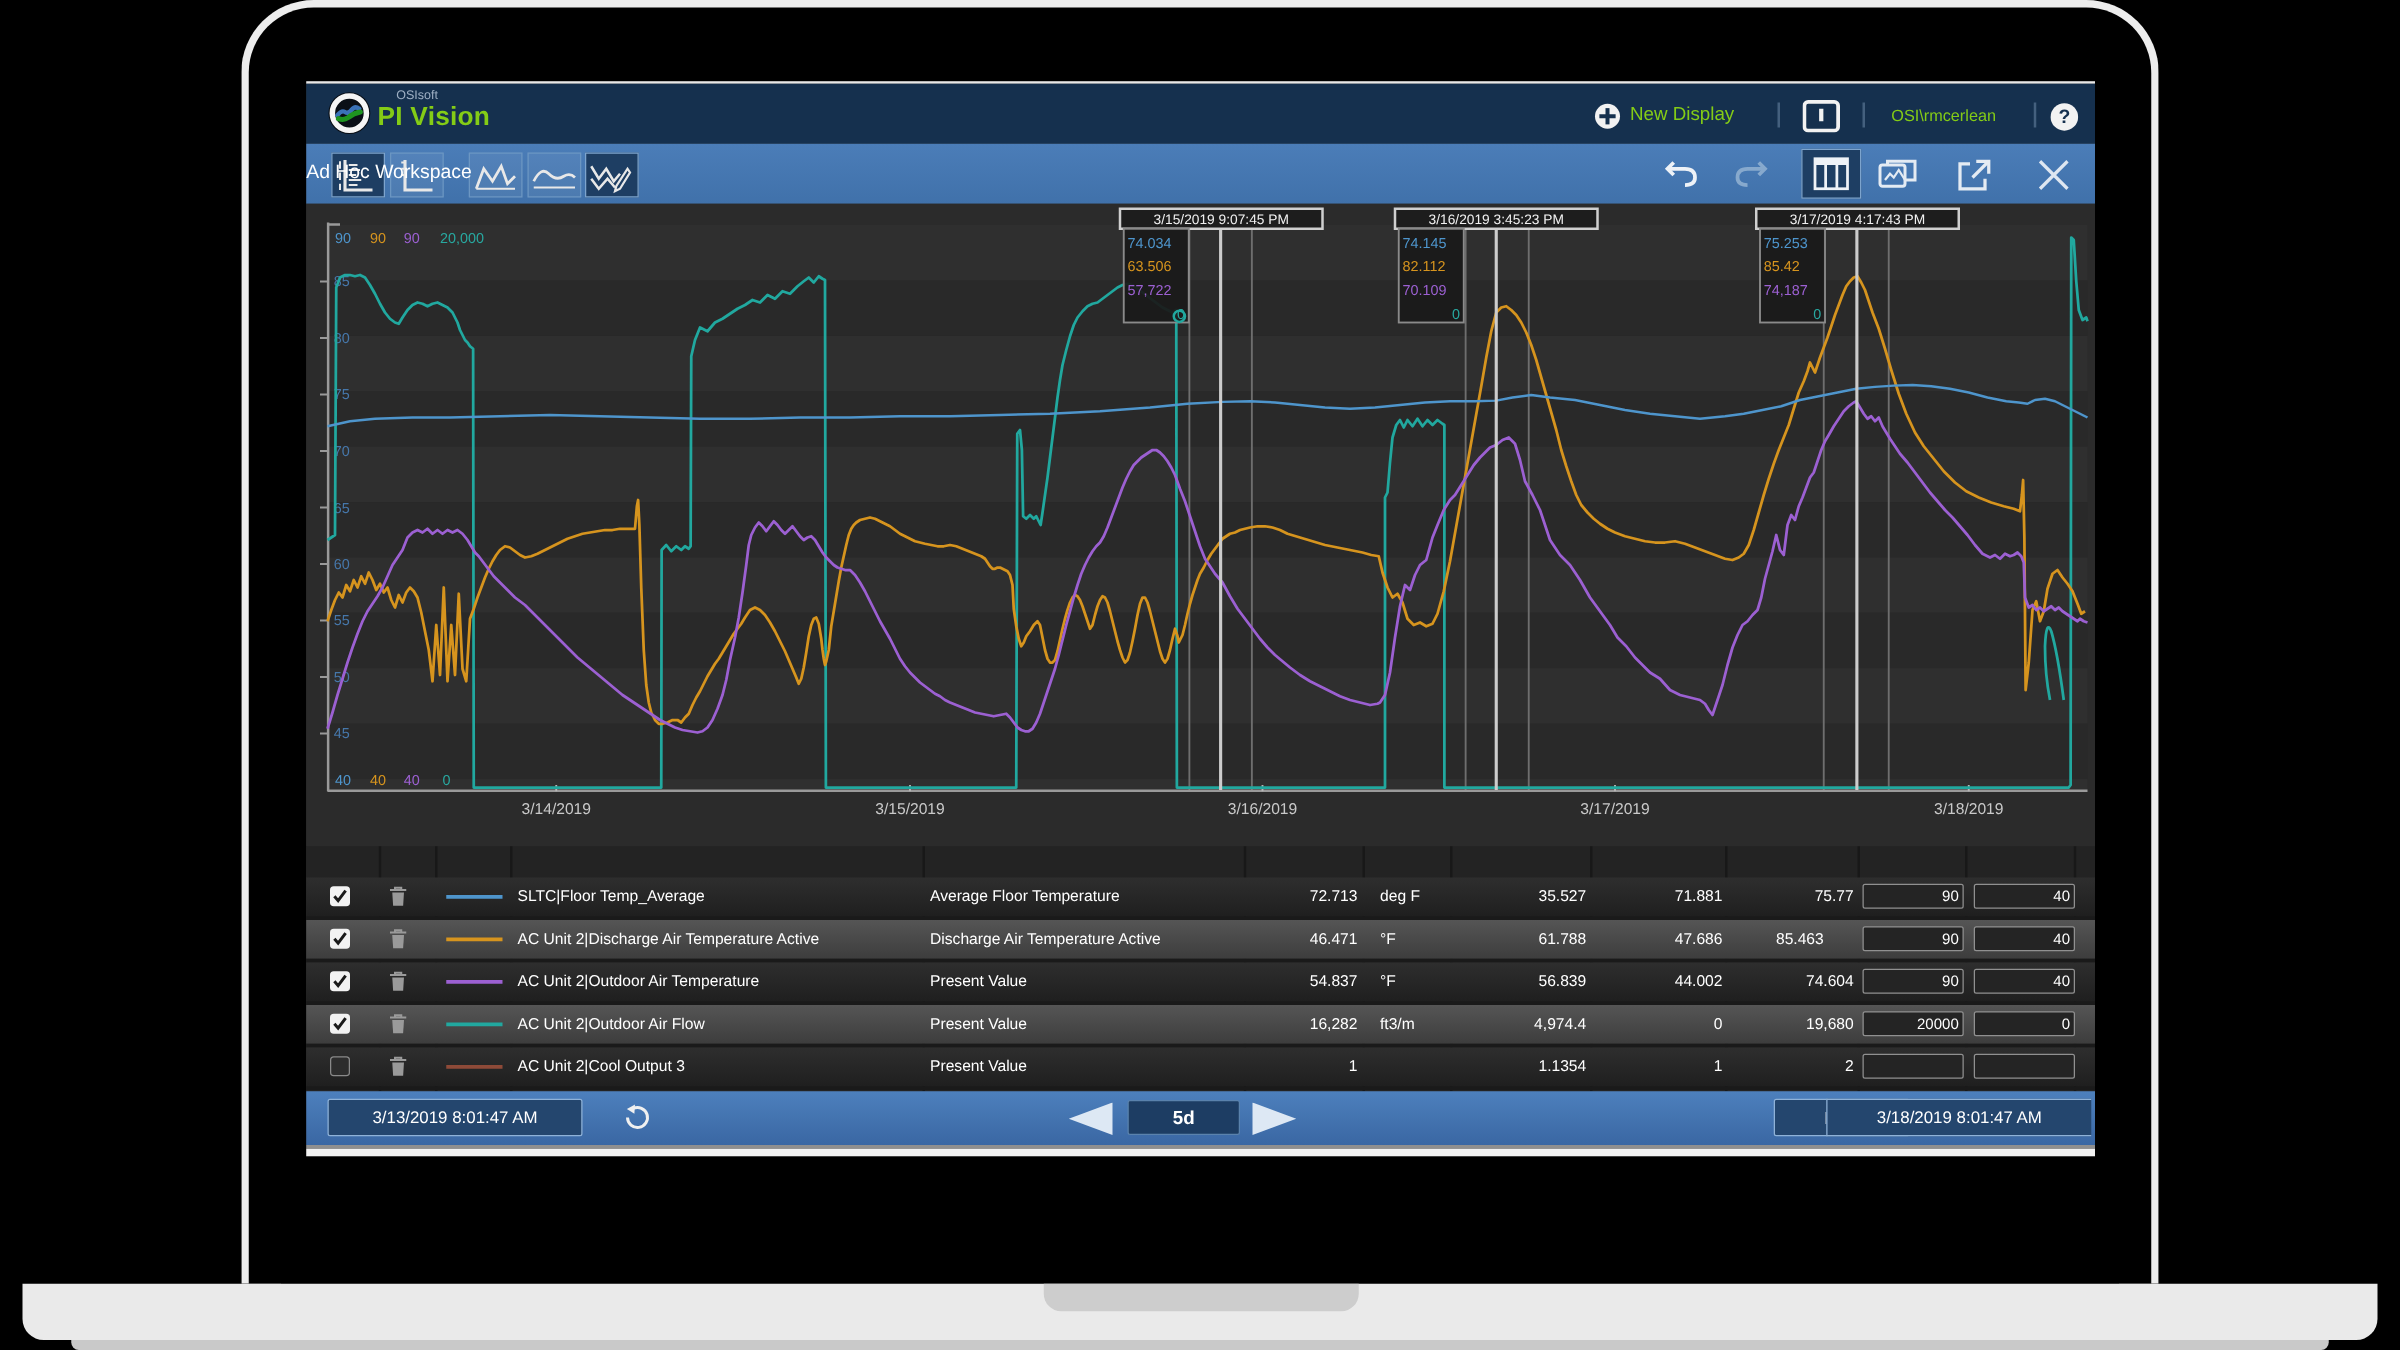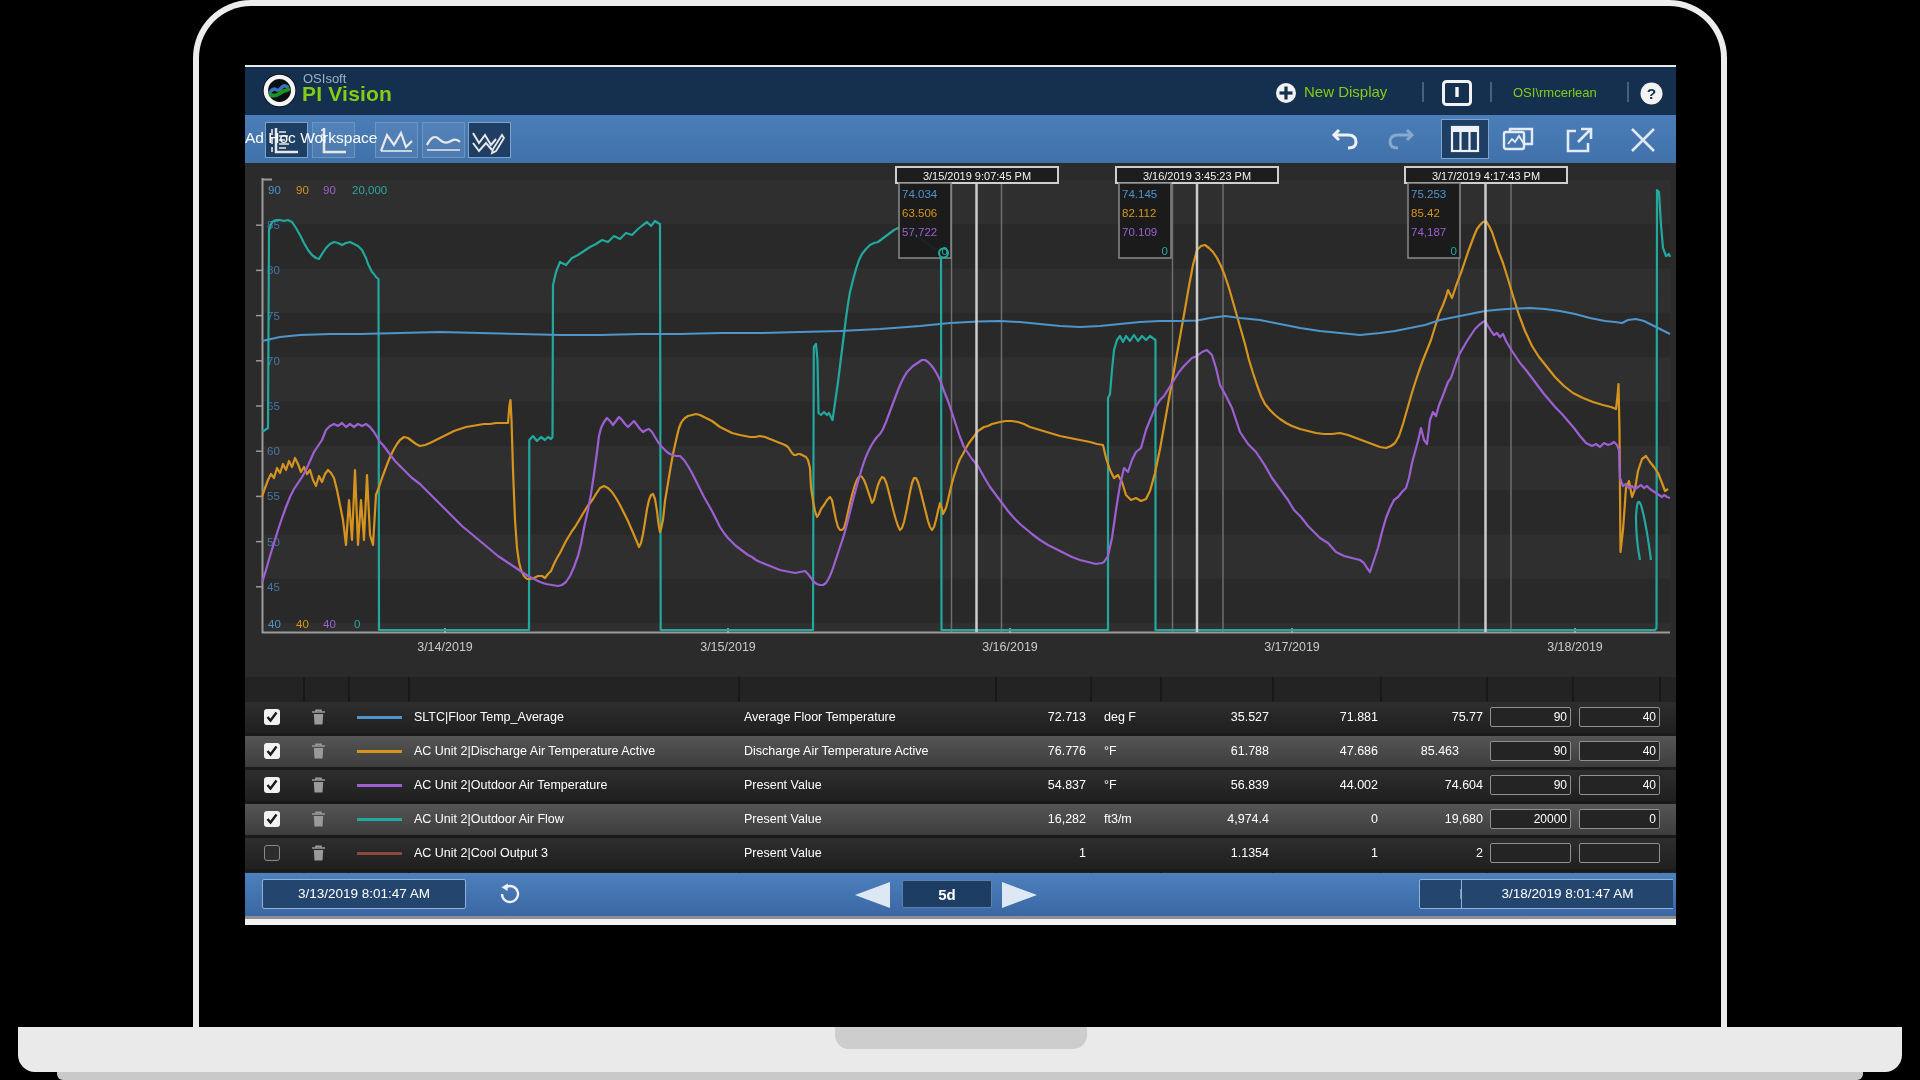--- a/index.html
+++ b/index.html
@@ -42,21 +42,21 @@
 <div class="abs" id="strip"></div>
 <div class="abs" id="app">
   <div id="whitetop"></div>
   <div id="hdr">
     <svg style="position:absolute;left:16px;top:5px" width="37" height="37" viewBox="0 0 42 42">
       <circle cx="21" cy="21" r="19" fill="#0a0f16"></circle>
       <circle cx="21" cy="21" r="15.5" fill="none" stroke="#f5f5f5" stroke-width="5"></circle>
       <path d="M10 23 Q14 18 17 20 Q20 22 23 18 Q26 14 30 17" fill="none" stroke="#3a72b8" stroke-width="4" stroke-linecap="round"></path>
       <path d="M11 26 Q16 28 20 25 Q25 21 31 20" fill="none" stroke="#1e9420" stroke-width="4.5" stroke-linecap="round"></path>
     </svg>
-    <div class="hdrtxt" style="left:58px;top:4px;font-size:13px;color:#9fb0c4">OSIsoft</div>
+    <div class="hdrtxt" style="left:72px;top:4px;font-size:10px;color:#9fb0c4">OSIsoft</div>
     <div class="hdrtxt" style="left:57px;top:15px;font-size:21px;font-weight:bold;letter-spacing:0.2px">PI Vision</div>
     <svg style="position:absolute;left:1030px;top:15px" width="22" height="22" viewBox="0 0 22 22">
       <circle cx="11" cy="11" r="10" fill="#f2f2f2"></circle>
       <rect x="9.4" y="4.5" width="3.2" height="13" fill="#15304e"></rect>
       <rect x="4.5" y="9.4" width="13" height="3.2" fill="#15304e"></rect>
     </svg>
     <div class="hdrtxt" style="left:1059px;top:16px;font-size:15px">New Display</div>
     <div class="sep" style="left:1177px"></div>
     <svg style="position:absolute;left:1197px;top:13px" width="30" height="26" viewBox="0 0 30 26">
       <rect x="1.5" y="1.5" width="27" height="23" rx="3" fill="none" stroke="#f2f2f2" stroke-width="3"></rect>
@@ -263,21 +263,21 @@
             <path d="M1.5 6 L4.5 9.5 L10.5 1.5" fill="none" stroke="#1a1a1a" stroke-width="2.4"></path>
           </svg>
         </div>
 <svg style="position:absolute;left:66px;top:6px" width="15" height="18" viewBox="0 0 15 18">
           <path d="M1 4 H14 M5 4 V2.2 H10 V4" fill="none" stroke="#9a9a9a" stroke-width="1.6"></path>
           <path d="M2.8 6 H12.2 L11.5 16.5 H3.5 Z" fill="#9a9a9a"></path>
         </svg>
 <div style="position:absolute;left:112px;top:14px;width:45px;height:3px;background:#d6941e"></div>
 <div class="cell" style="left:169px">AC Unit 2|Discharge Air Temperature Active</div>
 <div class="cell" style="left:499px">Discharge Air Temperature Active</div>
-<div class="cell cellr" style="left:741px;width:100px">76.776</div>
+<div class="cell cellr" style="left:741px;width:100px">46.471</div>
 <div class="cell" style="left:859px">°F</div>
 <div class="cell cellr" style="left:914px;width:110px">61.788</div>
 <div class="cell cellr" style="left:1033px;width:100px">47.686</div>
 <div class="cell cellr" style="left:1114px;width:100px">85.463</div>
 <div class="inpbox" style="left:1245px">90</div>
 <div class="inpbox" style="left:1334px">40</div>
 </div>
 <div class="trow" style="top:93px;height:31px;background:linear-gradient(#2e2e2e,#1f1f1f);border-bottom:3px solid #1a1a1a">
 <div class="cksq ckon">
           <svg style="position:absolute;left:2px;top:2px" width="12" height="12" viewBox="0 0 12 12">

